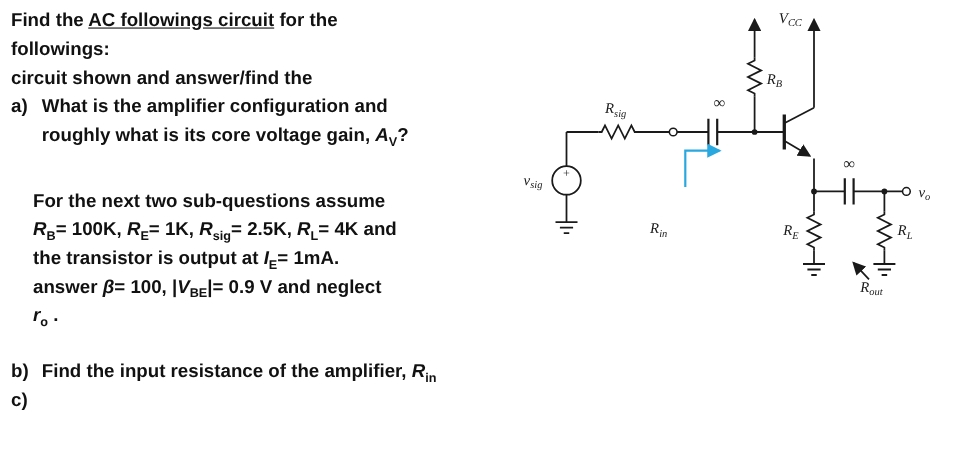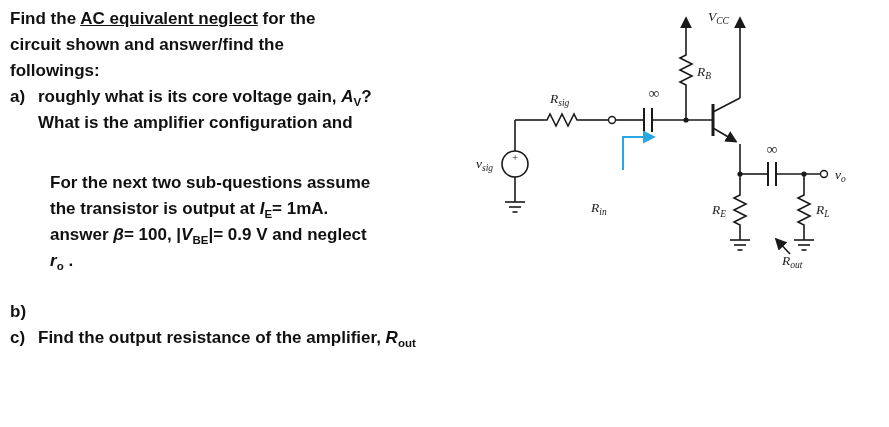--- a/index.html
+++ b/index.html
@@ -11,59 +11,60 @@
   .problem {
     position:absolute; left:10px; top:6px; width:474px;
     font-weight:700; font-size:17px; line-height:26px; color:#111111;
   }
   .line { min-height:26px; }
   .ul { text-decoration:underline; }
   .var { font-style:italic; font-weight:700; }
   sub { font-size:11.5px; font-weight:700; line-height:0; }
   .item { display:flex; }
   .ilabel { width:28px; flex:0 0 28px; }
-  .para { margin-left:40px; margin-top:34px; margin-bottom:25px; }
+  .para { margin-left:20px; margin-top:34px; margin-bottom:25px; }
   svg.circuit { position:absolute; left:468px; top:2px; }
   .lbl { font-family:"Liberation Serif", serif; font-size:13.5px; fill:#1a1a1a; font-style:italic; }
   .sub9 { font-size:9.5px; }
   .inf { font-family:"Liberation Serif", serif; font-size:15px; font-style:normal; fill:#1a1a1a; }
   .plus { font-family:"Liberation Serif", serif; font-size:11px; font-style:normal; fill:#1a1a1a; }
 </style>
 </head>
 <body>
 
 <div class="problem">
-  <div class="line"><span>Find the </span><span class="ul">AC equivalent neglect</span><span> for the</span></div>
+  <div class="line"><span>Find the </span><span class="ul">AC followings circuit</span><span> for the</span></div>
+  <div class="line">followings:</div>
   <div class="line">circuit shown and answer/find the</div>
-  <div class="line">followings:</div>
 
   <div class="item">
     <span class="ilabel">a)</span>
     <div class="ibody">
+      <div class="line">What is the amplifier configuration and</div>
       <div class="line"><span>roughly what is its core voltage gain, </span><span class="var">A</span><sub>V</sub><span>?</span></div>
-      <div class="line">What is the amplifier configuration and</div>
     </div>
   </div>
 
   <div class="para">
     <div class="line">For the next two sub-questions assume</div>
+    <div class="line"><span class="var">R</span><sub>B</sub><span>= 100K, </span><span class="var">R</span><sub>E</sub><span>= 1K, </span><span class="var">R</span><sub>sig</sub><span>= 2.5K, </span><span class="var">R</span><sub>L</sub><span>= 4K and</span></div>
     <div class="line"><span>the transistor is output at </span><span class="var">I</span><sub>E</sub><span>= 1mA.</span></div>
     <div class="line"><span>answer </span><span class="var">β</span><span>= 100, |</span><span class="var">V</span><sub>BE</sub><span>|= 0.9 V and neglect</span></div>
     <div class="line"><span class="var">r</span><sub>o</sub><span> .</span></div>
   </div>
 
   <div class="item">
     <span class="ilabel">b)</span>
+    <div class="ibody">
+      <div class="line"><span>Find the input resistance of the amplifier, </span><span class="var">R</span><sub>in</sub></div>
+    </div>
   </div>
 
   <div class="item">
     <span class="ilabel">c)</span>
-    <div class="ibody">
-      <div class="line"><span>Find the output resistance of the amplifier, </span><span class="var">R</span><sub>out</sub></div>
-    </div>
   </div>
 </div>
 
 <svg class="circuit" width="421" height="300" viewBox="0 0 421 300">
   <defs>
     <marker id="arrK" viewBox="0 0 10 10" refX="8.5" refY="5" markerWidth="7.5" markerHeight="7.5" orient="auto-start-reverse">
       <path d="M0,0 L10,5 L0,10 Z" fill="#1a1a1a"></path>
     </marker>
     <marker id="arrB" viewBox="0 0 10 10" refX="8.5" refY="5" markerWidth="6.5" markerHeight="6.5" orient="auto-start-reverse">
       <path d="M0,0 L10,5 L0,10 Z" fill="#29a8e0"></path>

